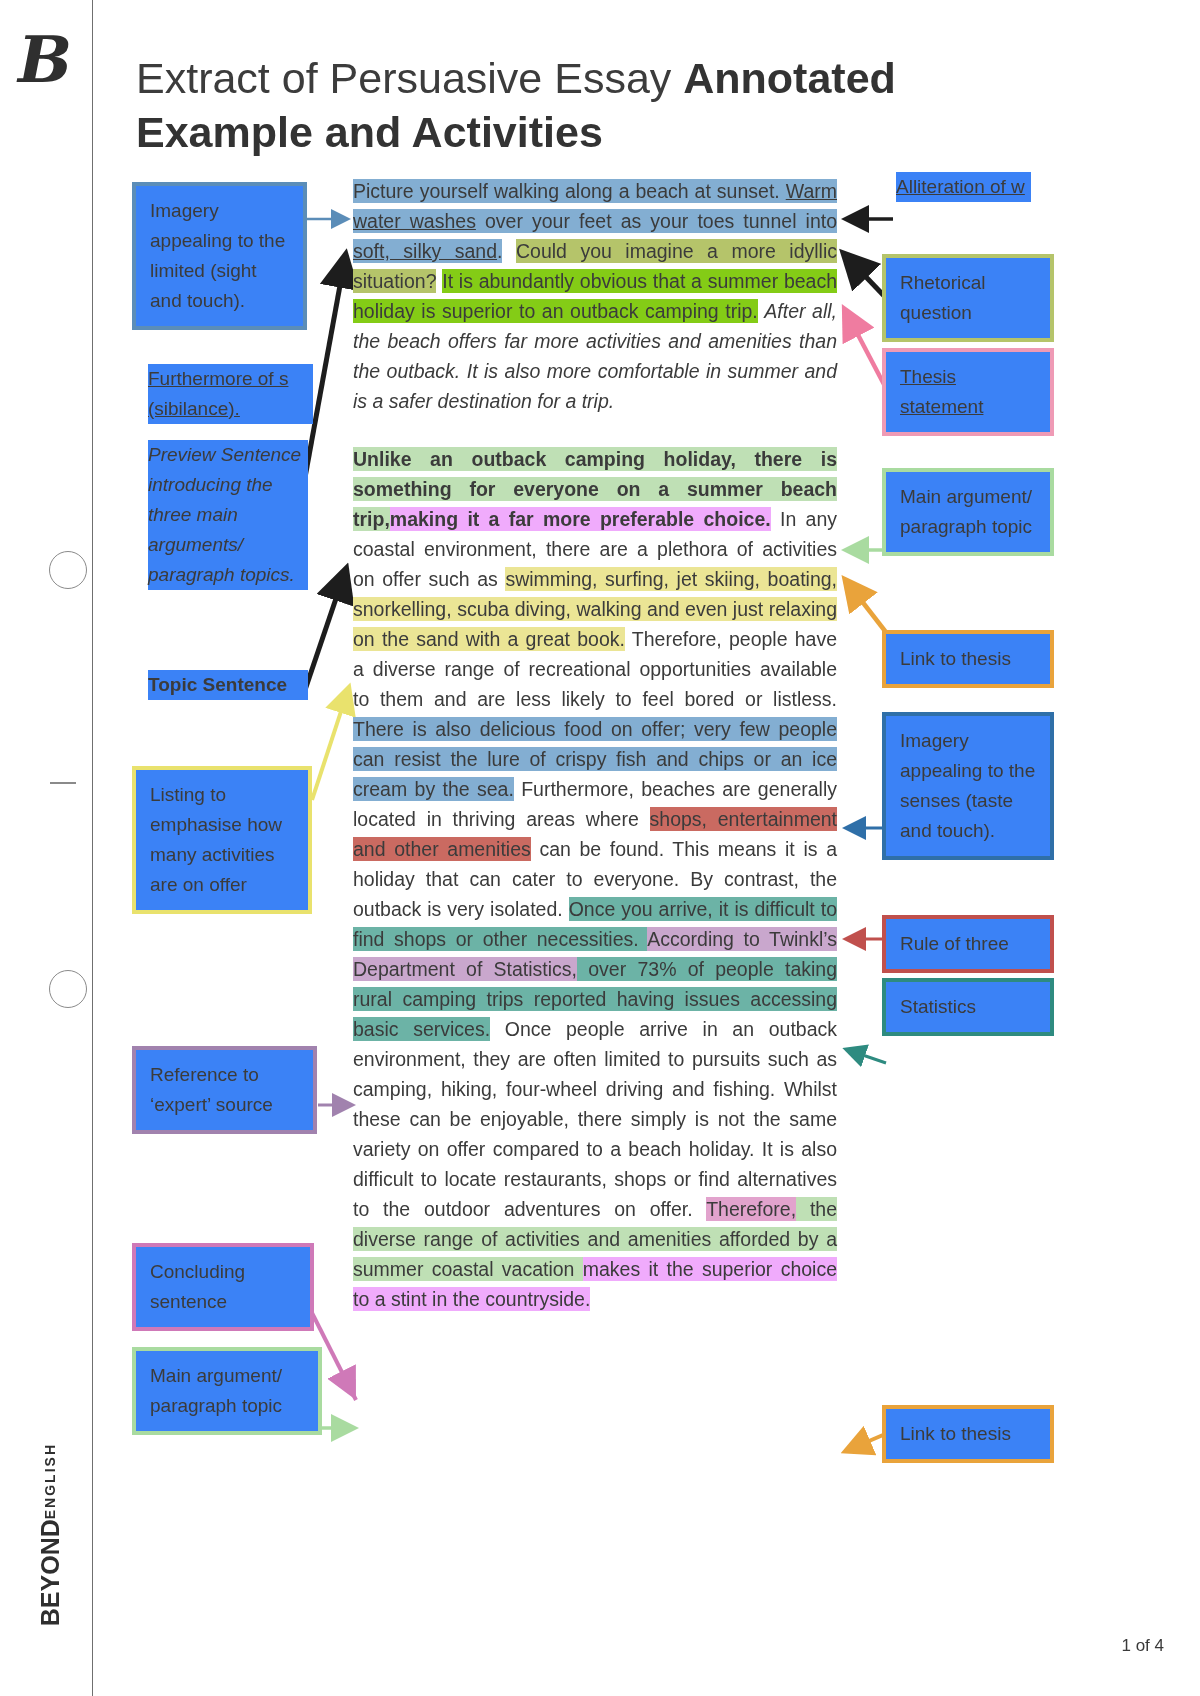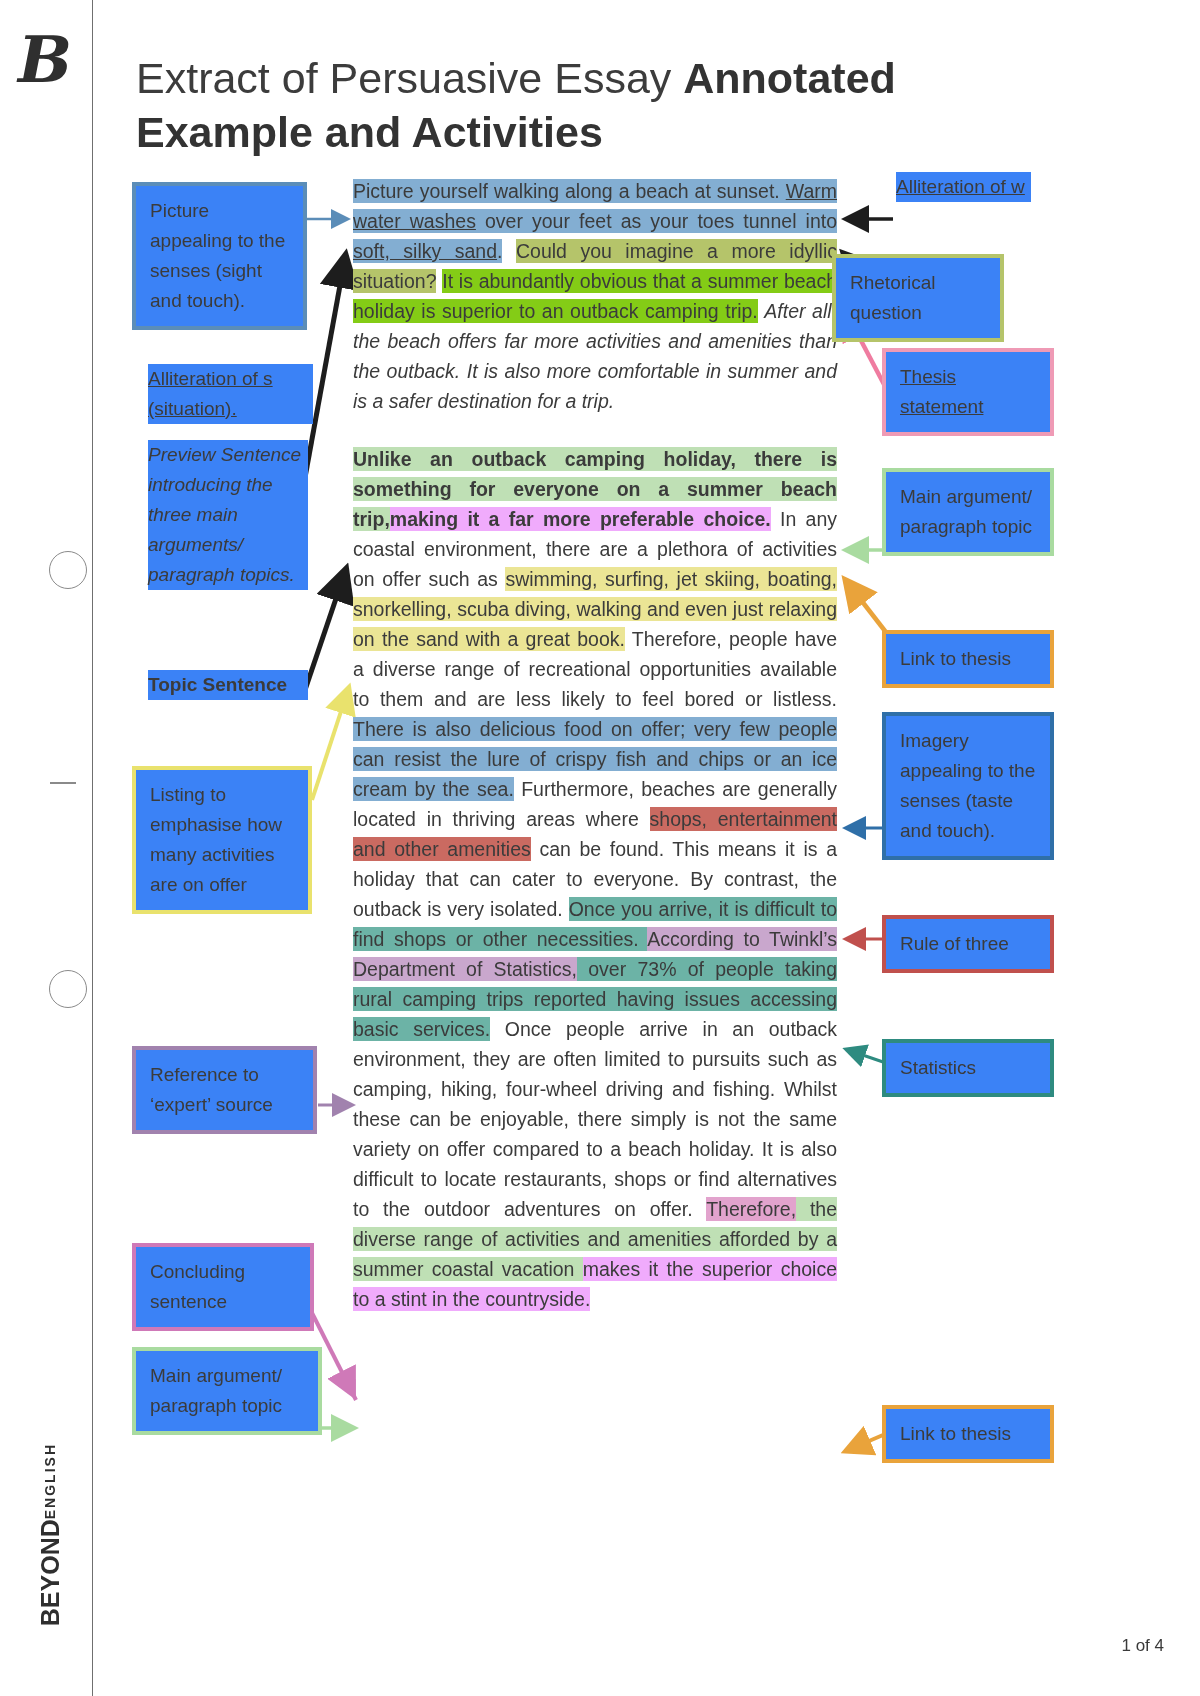--- a/index.html
+++ b/index.html
@@ -204,49 +204,49 @@
   <p class="last">
     <mark class="hl-green bold">Unlike an outback camping holiday, there is something for everyone on a summer beach trip,</mark><mark class="hl-orange bold">making it a far more preferable choice.</mark>
     <span>In any coastal environment, there are a plethora of activities on offer such as </span><mark class="hl-yellow">swimming, surfing, jet skiing, boating, snorkelling, scuba diving, walking and even just relaxing on the sand with a great book.</mark>
     <span>Therefore, people have a diverse range of recreational opportunities available to them and are less likely to feel bored or listless. </span><mark class="hl-blue">There is also delicious food on offer; very few people can resist the lure of crispy fish and chips or an ice cream by the sea.</mark>
     <span>Furthermore, beaches are generally located in thriving areas where </span><mark class="hl-red">shops, entertainment and other amenities</mark><span> can be found. This means it is a holiday that can cater to everyone. By contrast, the outback is very isolated. </span><mark class="hl-teal">Once you arrive, it is difficult to find shops or other necessities. </mark><mark class="hl-purple">According to Twinkl’s Department of Statistics,</mark><mark class="hl-teal"> over 73% of people taking rural camping trips reported having issues accessing basic services.</mark>
     <span>Once people arrive in an outback environment, they are often limited to pursuits such as camping, hiking, four-wheel driving and fishing. Whilst these can be enjoyable, there simply is not the same variety on offer compared to a beach holiday. It is also difficult to locate restaurants, shops or find alternatives to the outdoor adventures on offer. </span><mark class="hl-magenta">Therefore,</mark><mark class="hl-green"> the diverse range of activities and amenities afforded by a summer coastal vacation </mark><mark class="hl-orange">makes it the superior choice to a stint in the countryside.</mark>
   </p>
 
 </div>
 
-<div class="note boxed b-blue" style="left:132px;top:182px;width:175px;">Picture appealing to the senses (sight and touch).</div>
+<div class="note boxed b-blue" style="left:132px;top:182px;width:175px;">Imagery appealing to the limited (sight and touch).</div>
 
 <div class="note plain" style="left:148px;top:364px;width:165px;">
-  <span class="u">Alliteration of s (situation).</span>
+  <span class="u">Furthermore of s (sibilance).</span>
 </div>
 
 <div class="note plain it" style="left:148px;top:440px;width:160px;">Preview Sentence introducing the three main arguments/ paragraph topics.</div>
 
 <div class="note plain bold" style="left:148px;top:670px;width:160px;">Topic Sentence</div>
 
 <div class="note boxed b-yellow" style="left:132px;top:766px;width:180px;">Listing to emphasise how many activities are on offer</div>
 
 <div class="note boxed b-purple" style="left:132px;top:1046px;width:185px;">Reference to ‘expert’ source</div>
 
 <div class="note boxed b-magenta" style="left:132px;top:1243px;width:182px;">Concluding sentence</div>
 
 <div class="note boxed b-green" style="left:132px;top:1347px;width:190px;">Main argument/ paragraph topic</div>
 
 <div class="note plain" style="left:896px;top:172px;width:135px;">
   <span class="u">Alliteration of w</span>
 </div>
 
-<div class="note boxed b-olive" style="left:832px;top:254px;width:172px;">Rhetorical question</div>
+<div class="note boxed b-olive" style="left:882px;top:254px;width:172px;">Rhetorical question</div>
 
 <div class="note boxed b-pink" style="left:882px;top:348px;width:172px;">Thesis statement</div>
 
 <div class="note boxed b-green" style="left:882px;top:468px;width:172px;">Main argument/ paragraph topic</div>
 
 <div class="note boxed b-orange" style="left:882px;top:630px;width:172px;">Link to thesis</div>
 
 <div class="note boxed b-navy" style="left:882px;top:712px;width:172px;">Imagery appealing to the senses (taste and touch).</div>
 
 <div class="note boxed b-red" style="left:882px;top:915px;width:172px;">Rule of three</div>
 
-<div class="note boxed b-teal" style="left:882px;top:1039px;width:172px;">Statistics</div>
+<div class="note boxed b-teal" style="left:882px;top:978px;width:172px;">Statistics</div>
 
 <div class="note boxed b-orange" style="left:882px;top:1405px;width:172px;">Link to thesis</div>
 
 </body></html>

